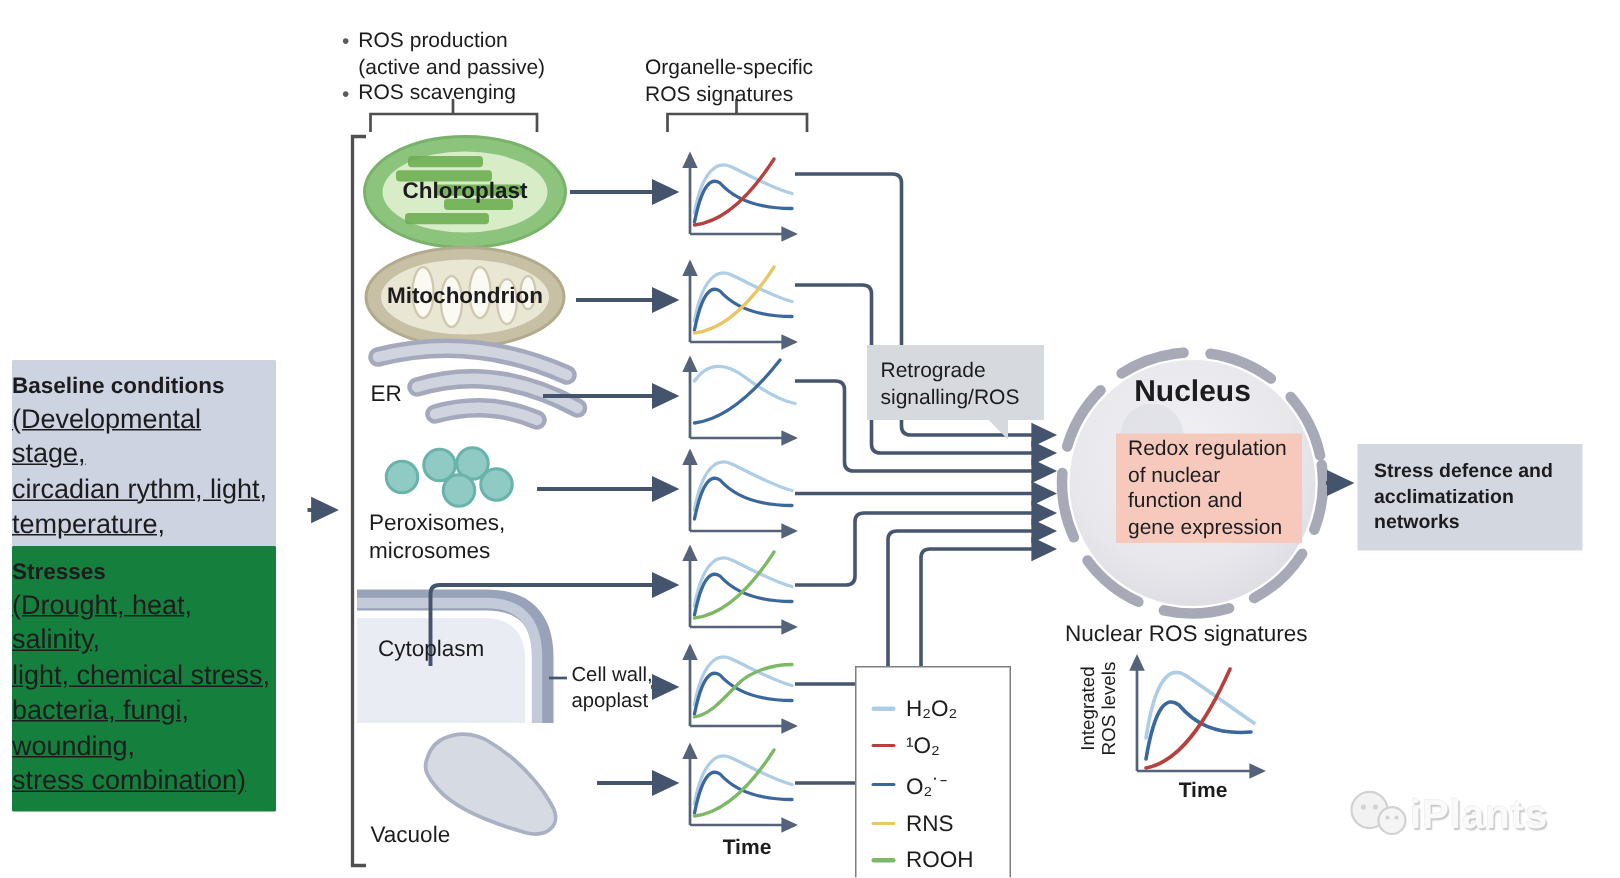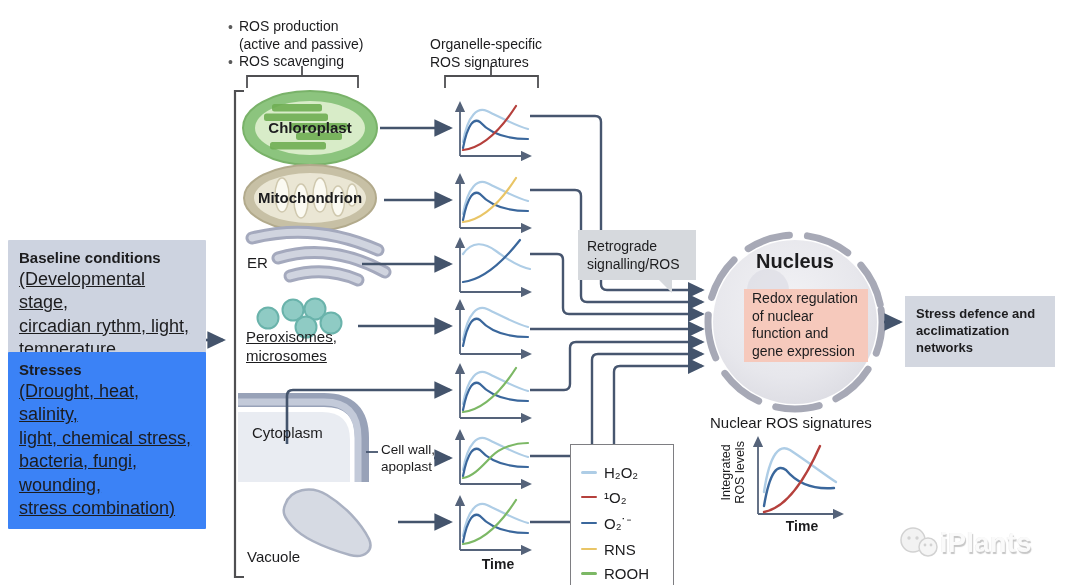--- a/index.html
+++ b/index.html
@@ -5,21 +5,21 @@
   html,body{margin:0;padding:0;background:#fff;}
   #stage{
     position:relative;width:1080px;height:585px;background:#ffffff;overflow:hidden;
     font-family:"Liberation Sans", sans-serif;color:#1c1c1e;
   }
   #shapes{position:absolute;left:0;top:0;}
   .abs{position:absolute;}
   .pre{white-space:pre-line;line-height:1.26;}
   .lbl{font-size:15px;}
   .ctr{text-align:center;font-weight:bold;}
-  .box{border-radius:1px;padding:9px 11px;}
+  .box{border-radius:1px;padding:9px 0;}
   .box .ttl{font-weight:bold;font-size:15px;margin-bottom:2px;}
   .box .bdy{font-size:18px;line-height:1.3;text-decoration:underline;}
   .bullets{font-size:14px;line-height:1.32;}
   .bullet-row{display:flex;}
   .bullet-row .blt{color:#5a5a5a;margin-right:6px;}
   .bubble{background:#d6d9dd;padding:7px 9px;font-size:14px;line-height:1.3;position:absolute;}
   .bubble:after{content:"";position:absolute;left:68%;bottom:-13px;border:7px solid transparent;
     border-top-color:#d6d9dd;border-right-color:#d6d9dd;}
   .legend{background:#fff;border:1.5px solid #7e7e82;padding:19px 10px;display:flex;flex-direction:column;gap:7.5px;}
   .legend-row{display:flex;align-items:center;font-size:15px;}
@@ -224,32 +224,32 @@
 ROS signatures</div>
 
   <div class="abs box" style="left: 8px; top: 240px; width: 176px; background: rgb(205, 211, 224);">
     <div class="ttl">Baseline conditions</div>
     <div class="bdy pre">(Developmental stage,
 circadian rythm, light,
 temperature, microbiome,
 etc.)</div>
   </div>
 
-  <div class="abs box" style="left: 8px; top: 352px; width: 176px; background: #3b82f6;">
+  <div class="abs box" style="left: 8px; top: 364px; width: 176px; background: #15803d;">
     <div class="ttl">Stresses</div>
     <div class="bdy pre">(Drought, heat, salinity,
 light, chemical stress,
 bacteria, fungi, wounding,
 stress combination)</div>
   </div>
 
   <div class="abs lbl ctr" style="left:240px;top:119px;width:140px;">Chloroplast</div>
   <div class="abs lbl ctr" style="left:240px;top:189px;width:140px;">Mitochondrion</div>
   <div class="abs lbl" style="left:247px;top:254px;">ER</div>
-  <div class="abs lbl pre" style="left:246px;top:328px;text-decoration:underline;">Peroxisomes,
+  <div class="abs lbl pre" style="left:246px;top:340px;">Peroxisomes,
 microsomes</div>
   <div class="abs lbl" style="left:252px;top:424px;">Cytoplasm</div>
   <div class="abs pre" style="left:381px;top:441px;font-size:13.5px;">Cell wall,
 apoplast</div>
   <div class="abs lbl" style="left:247px;top:548px;">Vacuole</div>
 
   <div class="abs ctr" style="left:458px;top:556px;width:80px;font-size:14px;">Time</div>
 
   <div class="bubble pre" style="left:578px;top:230px;width:100px;">Retrograde
 signalling/ROS</div>

